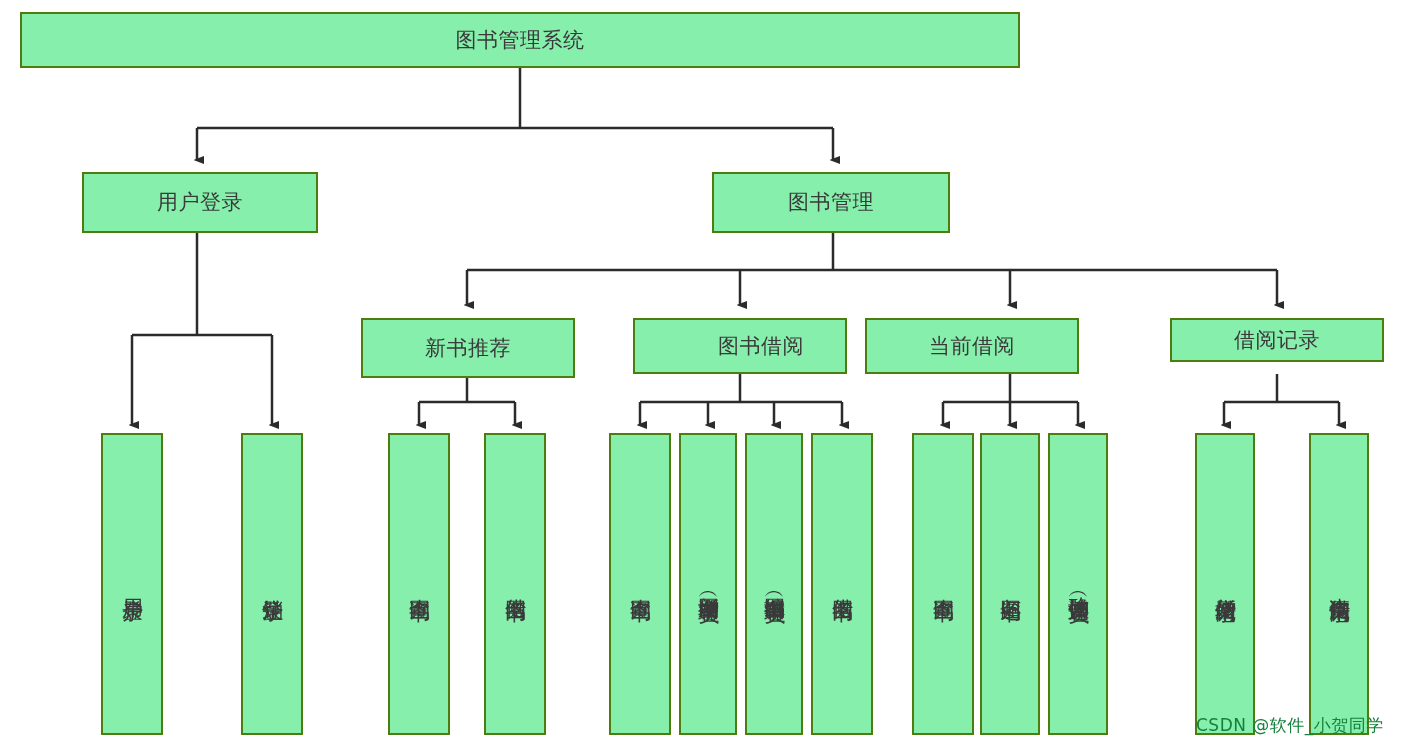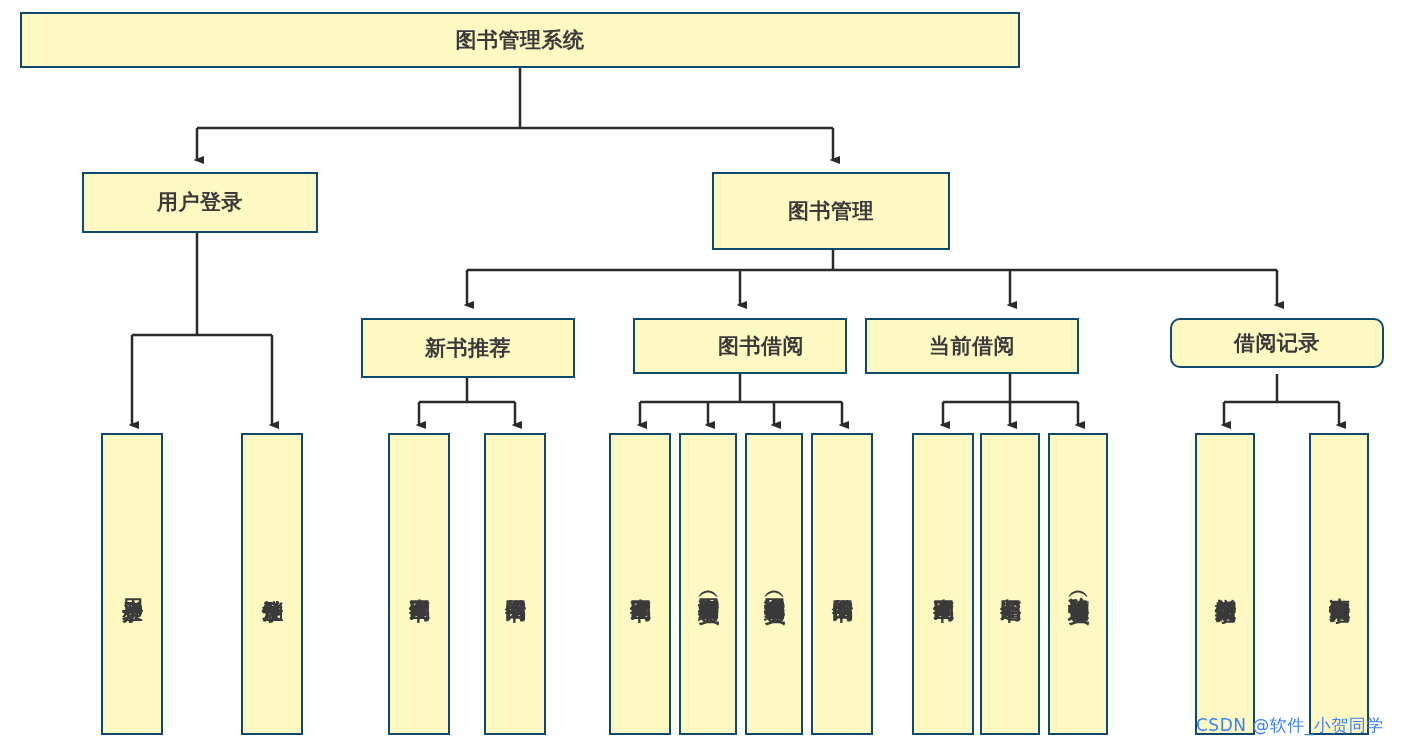--- a/index.html
+++ b/index.html
@@ -20,27 +20,26 @@
   #diagram-svg {
     position: absolute;
     left: 0;
     top: 0;
     width: 1405px;
     height: 747px;
   }
   .node-box {
     position: absolute;
     box-sizing: border-box;
-    border: 2px solid #0c4a6e;
-    background: #fef9c3;
+    border: 2px solid #4d7c0f;
+    background: #86efac;
     display: flex;
     align-items: center;
     justify-content: center;
     color: #2b2b2b;
-    font-weight: bold;
   }
   .node-label {
     display: block;
     text-align: center;
     line-height: 1.28;
     letter-spacing: 0.5px;
     color: #3a3a3a;
   }
   .node-horizontal .node-label {
     font-size: 21px;
@@ -54,21 +53,21 @@
     writing-mode: vertical-rl;
     text-orientation: upright;
     font-size: 21px;
     line-height: 1.12;
     letter-spacing: 1px;
     max-height: 100%;
   }
   .watermark {
     position: absolute;
     font-size: 17px;
-    color: #3b82f6;
+    color: #15803d;
     white-space: nowrap;
     letter-spacing: 0.5px;
   }
 </style>
 </head>
 <body>
 
 <div id="diagram-root">
 
   <svg id="diagram-svg" viewBox="0 0 1405 747">
@@ -121,34 +120,34 @@
     </g>
   </svg>
 
   <div class="node-box node-horizontal" style="left:20px; top:12px; width:1000px; height:56px;">
     <span class="node-label">图书管理系统</span>
   </div>
 
   <div class="node-box node-horizontal" style="left:82px; top:172px; width:236px; height:61px;">
     <span class="node-label">用户登录</span>
   </div>
-  <div class="node-box node-horizontal" style="left:712px; top:172px; width:238px; height:78px;">
+  <div class="node-box node-horizontal" style="left:712px; top:172px; width:238px; height:61px;">
     <span class="node-label">图书管理</span>
   </div>
 
   <div class="node-box node-horizontal" style="left:361px; top:318px; width:214px; height:60px;">
     <span class="node-label">新书推荐</span>
   </div>
   <div class="node-box node-horizontal" style="left:633px; top:318px; width:214px; height:56px;padding-left:42px;">
     <span class="node-label">图书借阅</span>
   </div>
   <div class="node-box node-horizontal" style="left:865px; top:318px; width:214px; height:56px;">
     <span class="node-label">当前借阅</span>
   </div>
-  <div class="node-box node-horizontal" style="left:1170px; top:318px; width:214px; height:50px;border-radius:10px;">
+  <div class="node-box node-horizontal" style="left:1170px; top:318px; width:214px; height:44px;">
     <span class="node-label">借阅记录</span>
   </div>
 
   <div class="node-box node-vertical" style="left:101px; top:433px; width:62px; height:302px;">
     <span class="node-label">用户登录</span>
   </div>
   <div class="node-box node-vertical" style="left:241px; top:433px; width:62px; height:302px;">
     <span class="node-label">注销登录</span>
   </div>
 

